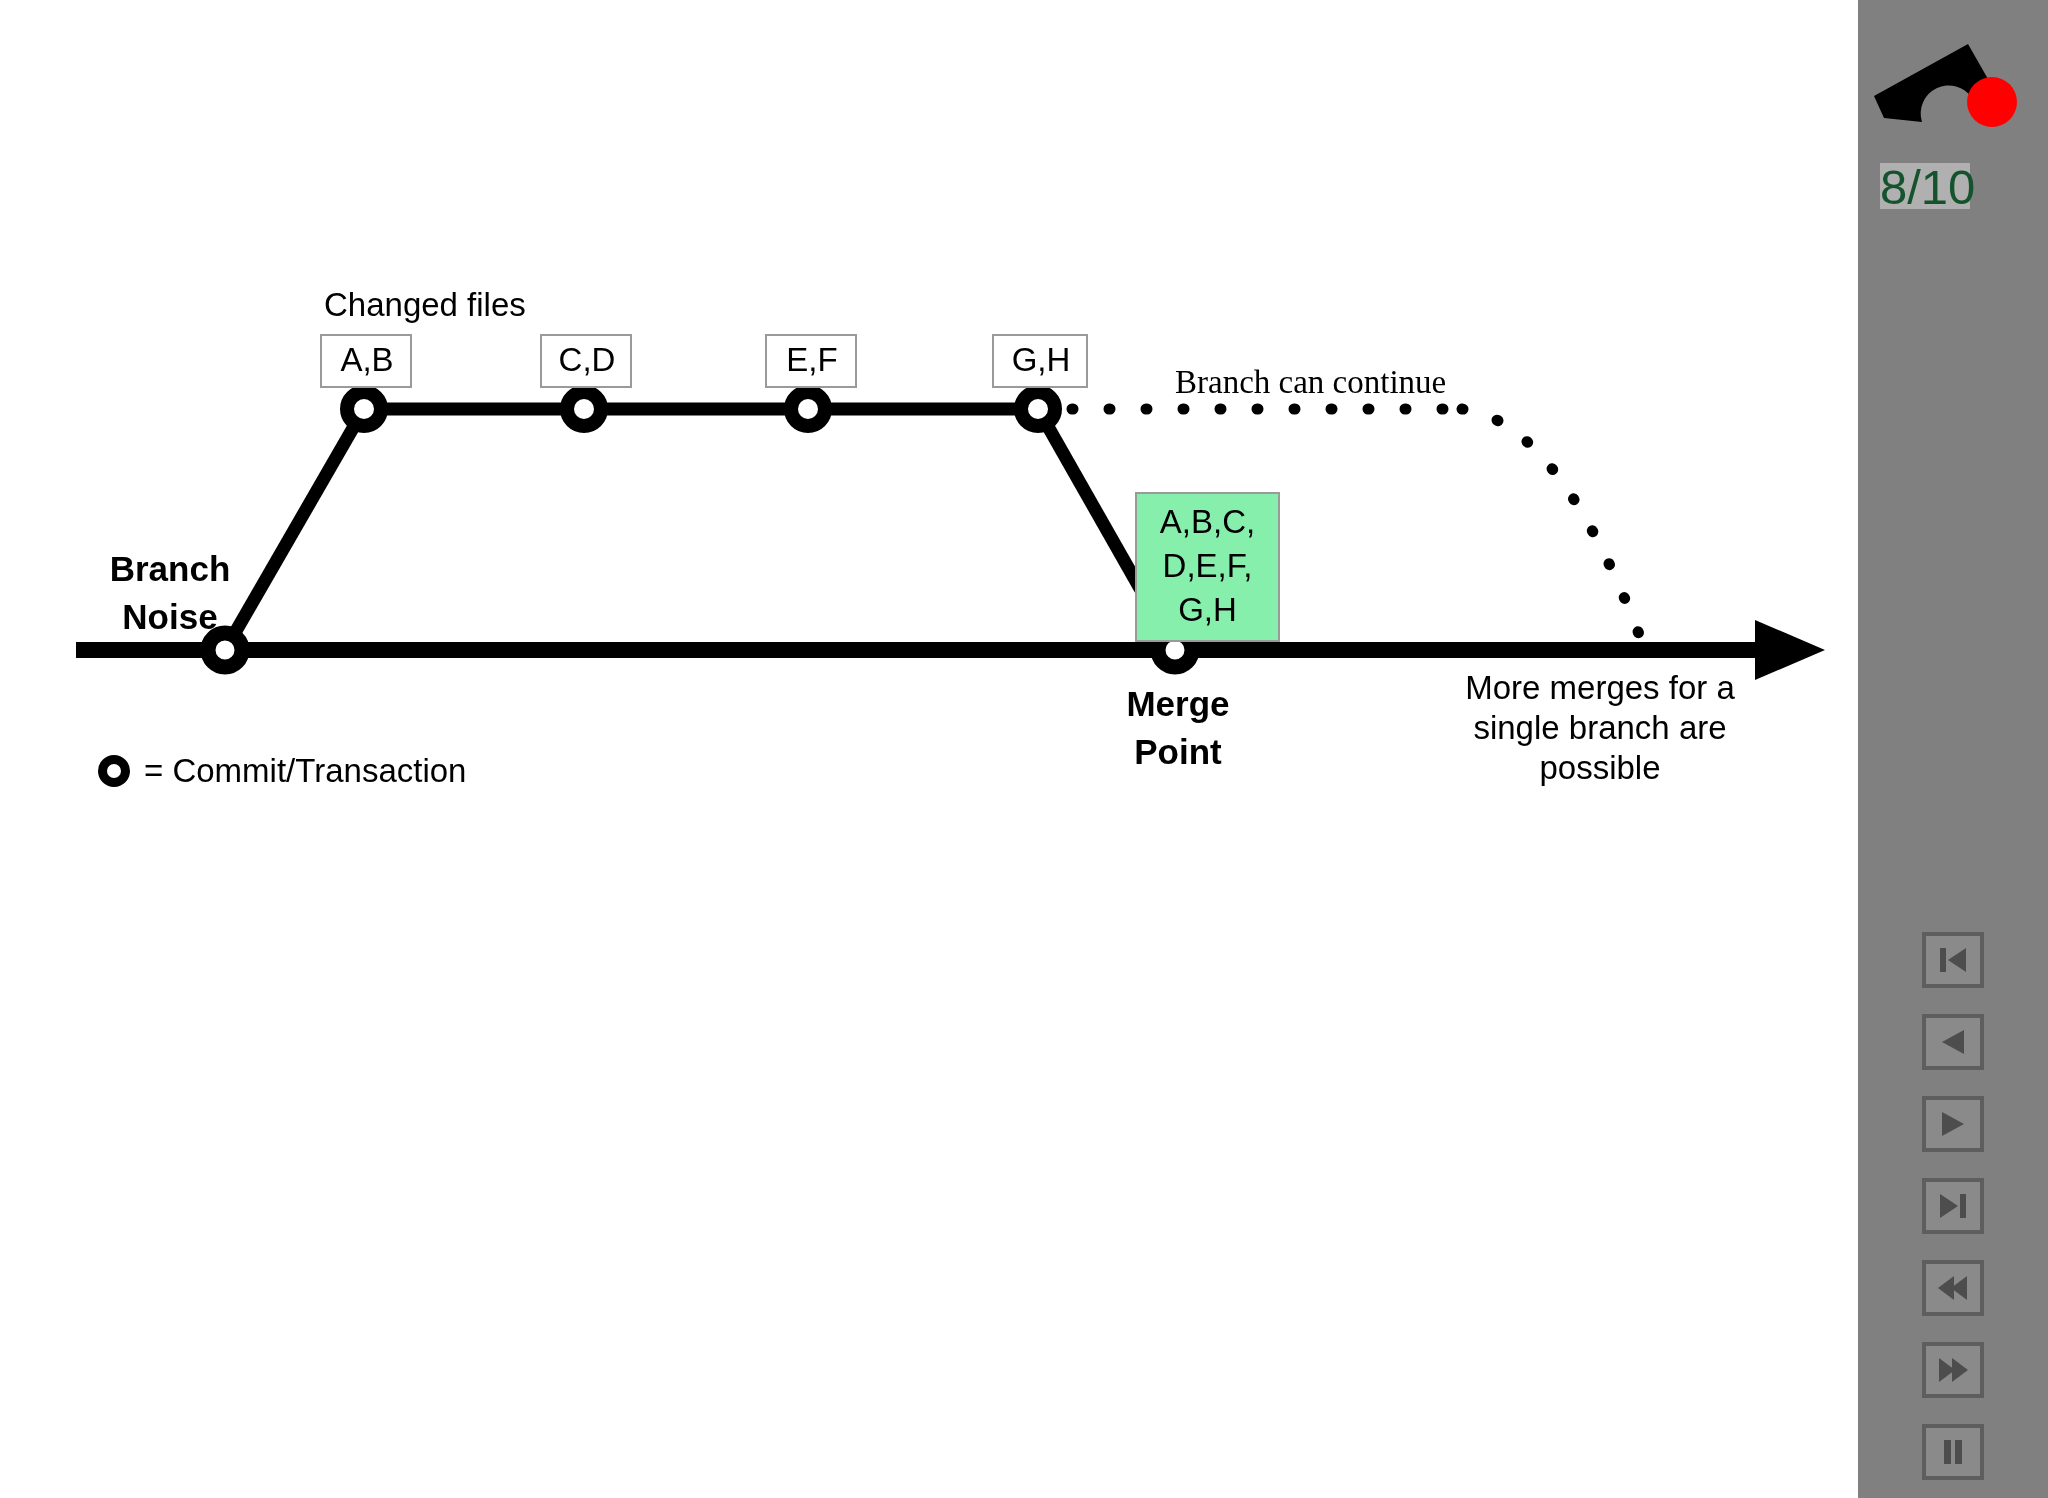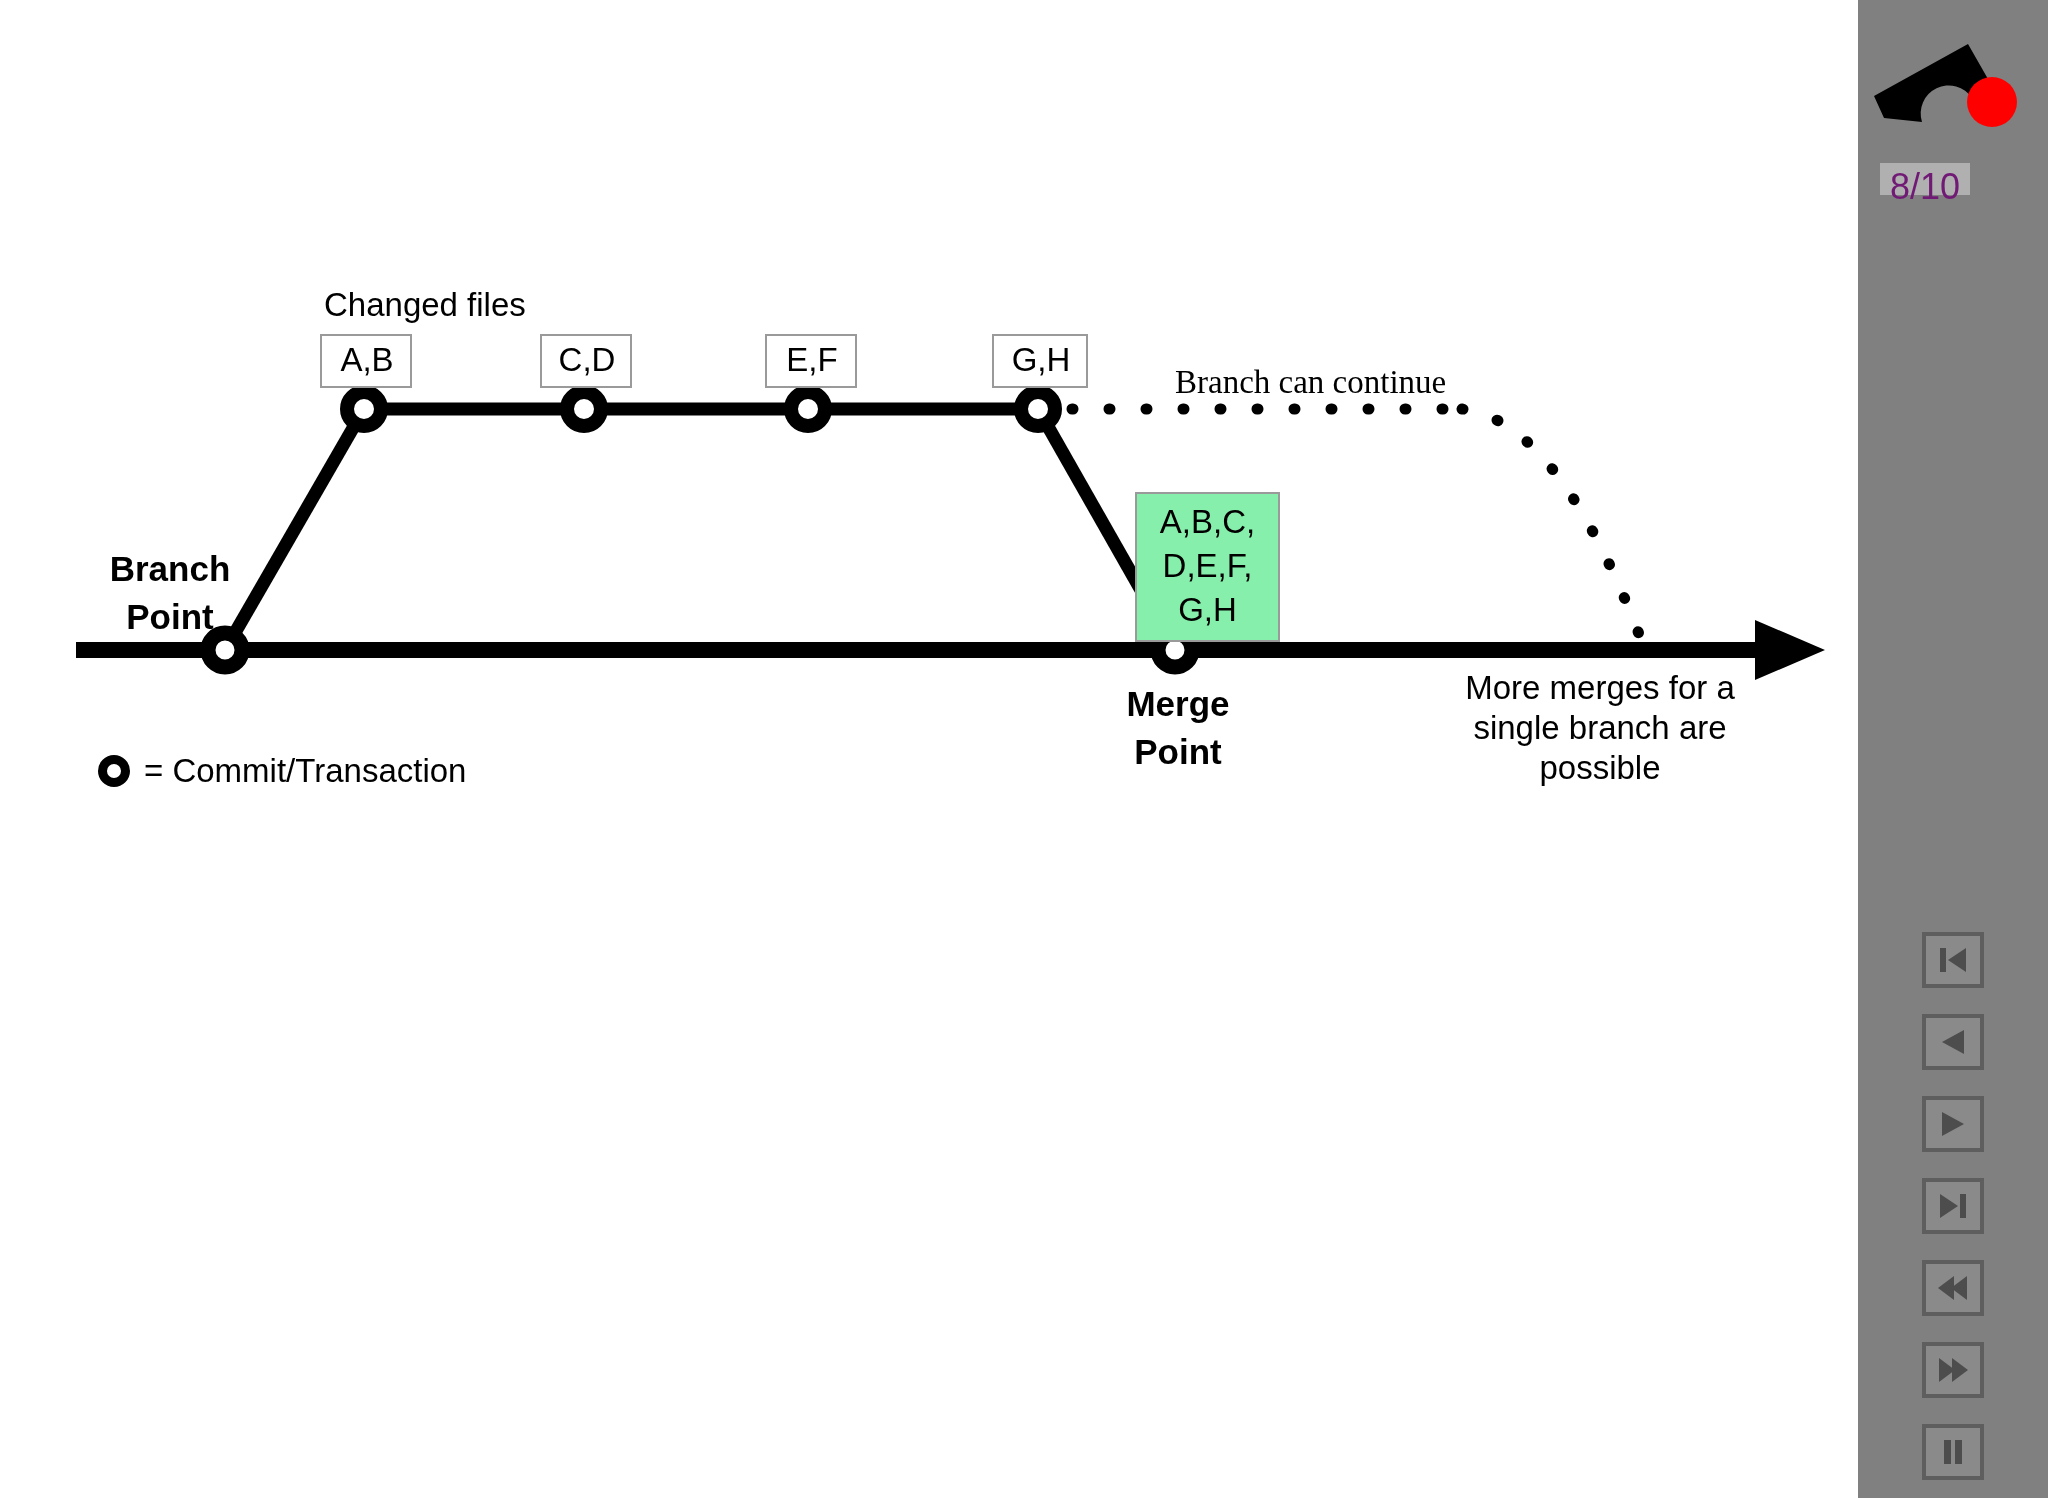--- a/index.html
+++ b/index.html
@@ -145,24 +145,24 @@
     left: 12px;
     top: 30px;
     width: 160px;
     height: 110px;
   }
   #slide-counter {
     position: absolute;
     left: 22px;
     top: 163px;
     width: 90px;
-    height: 32px;
+    height: 46px;
     background: #b0b0b0;
-    color: #701a75;
-    font-size: 36px;
+    color: #14532d;
+    font-size: 49px;
     line-height: 48px;
     text-align: center;
   }
   #nav-buttons {
     position: absolute;
     left: 0;
     top: 932px;
     width: 190px;
   }
   .nav-btn {
@@ -223,21 +223,21 @@
   <div class="file-box" style="left:765px; top:334px; width:92px;">E,F</div>
   <div class="file-box" style="left:992px; top:334px; width:96px;">G,H</div>
 
   <div class="merge-box" style="left:1135px; top:492px; width:145px;">A,B,C,
 D,E,F,
 G,H</div>
 
   <div class="plain-text" style="left:1175px; top:362px;font-family:Liberation Serif, serif;">Branch can continue</div>
 
   <div class="bold-text" style="left:80px; top:545px; width:180px;">Branch
-Point</div>
+Noise</div>
 
   <div class="bold-text" style="left:1088px; top:680px; width:180px;">Merge
 Point</div>
 
   <div class="plain-text" style="left:1455px; top:668px; width:290px; text-align:center;">More merges for a
 single branch are
 possible</div>
 
   <div id="legend">
     <div id="legend-marker"></div>

